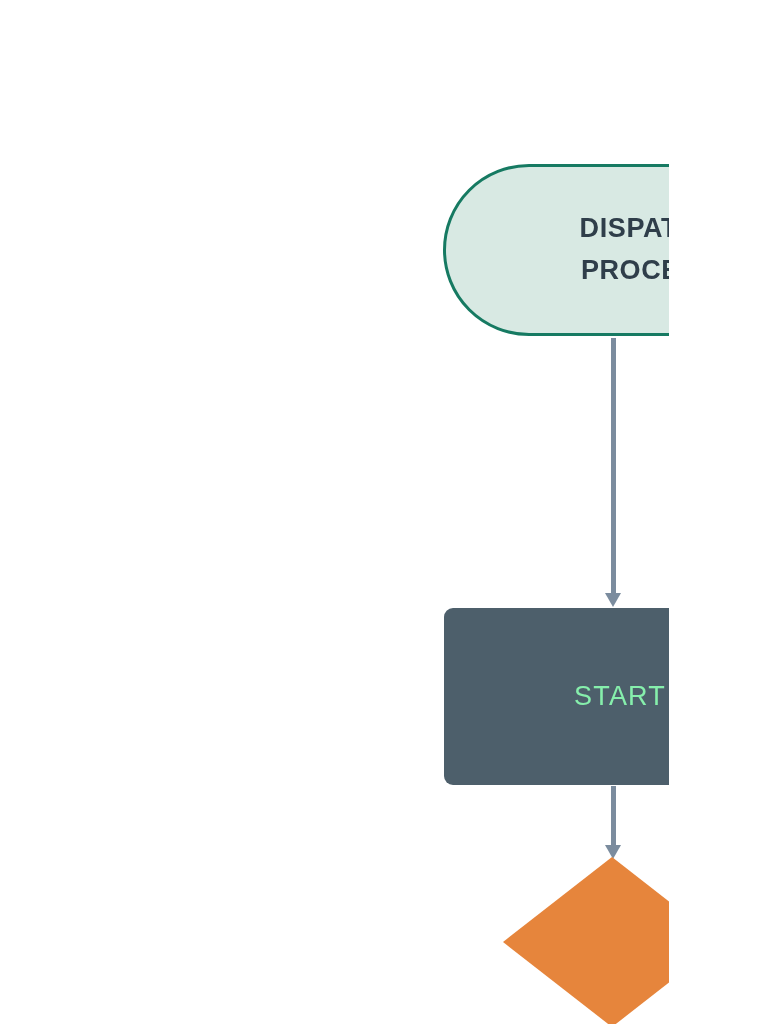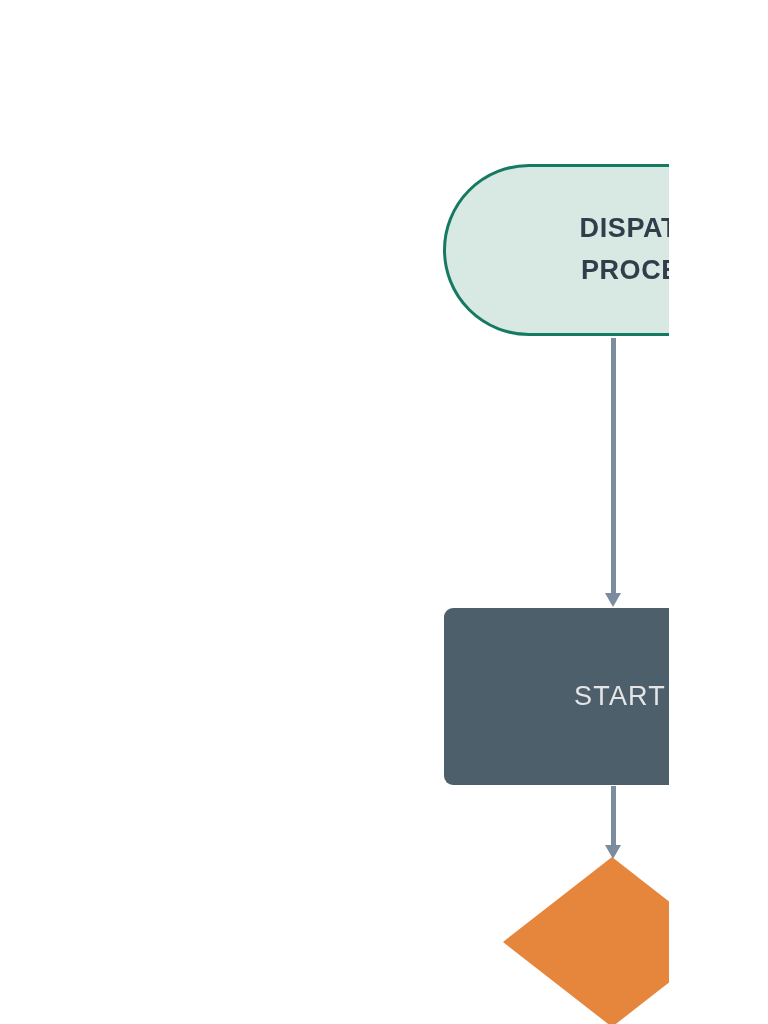--- a/index.html
+++ b/index.html
@@ -67,21 +67,21 @@
     width: 340px;
     height: 177px;
     background: #4d5f6b;
     border-radius: 9px;
     box-sizing: border-box;
     display: flex;
     align-items: center;
     justify-content: center;
   }
   .node-process .label {
-    color: #e5e5e5;
+    color: #86efac;
     font-size: 27px;
     font-weight: normal;
     letter-spacing: 1.2px;
     text-align: right;
     padding-left: 12px;
   }
   .diamond {
     position: absolute;
     left: 503px;
     top: 857px;

